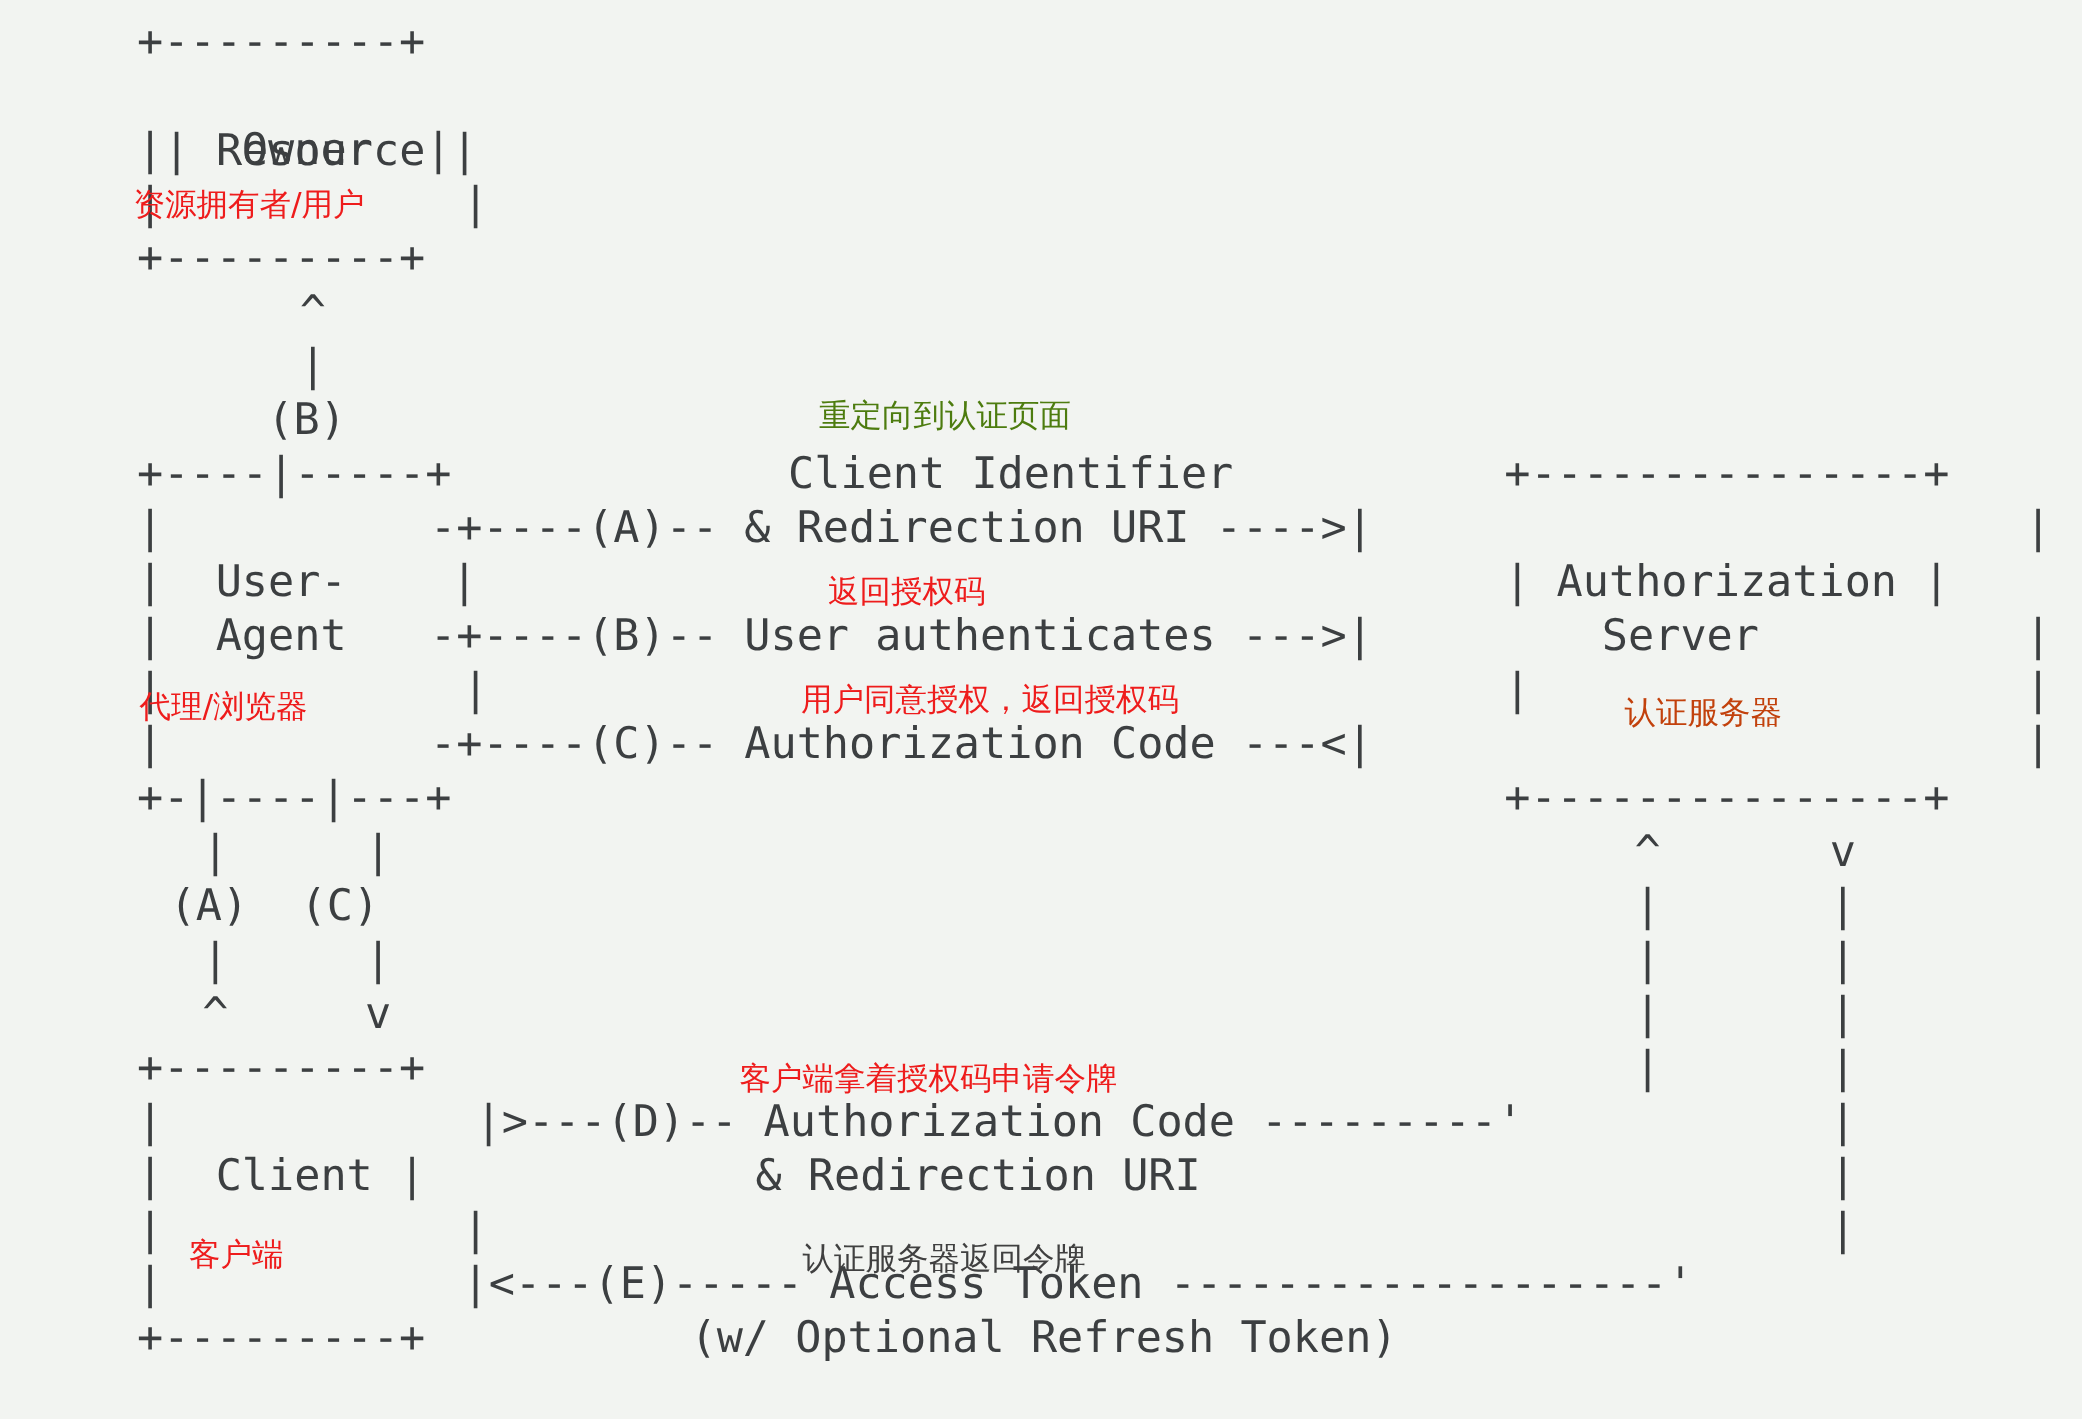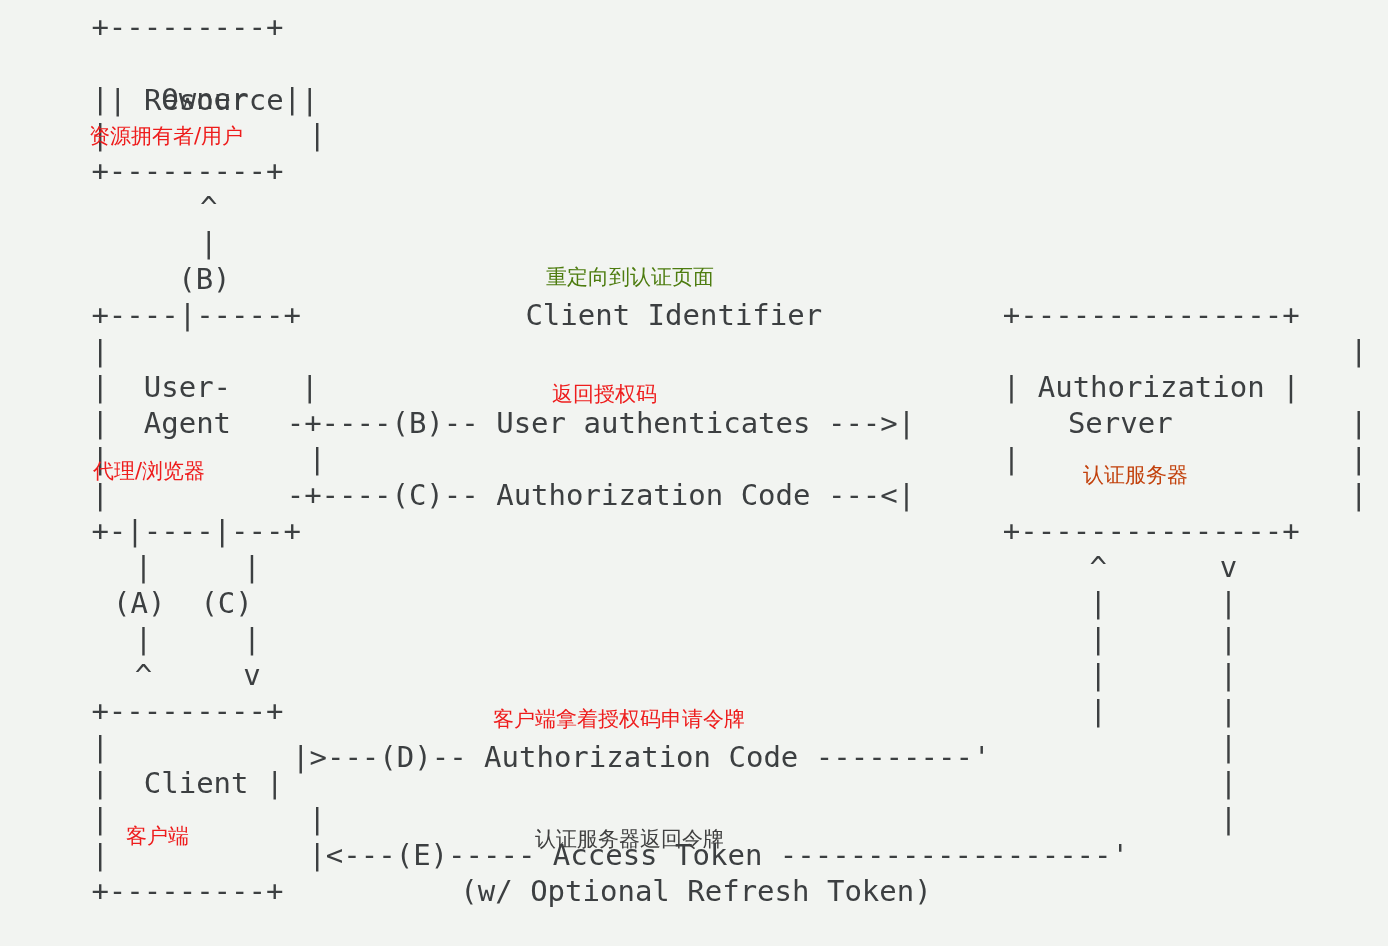--- a/index.html
+++ b/index.html
@@ -59,20 +59,21 @@
     <pre class="ascii-row" style="left: 91.4px; top: 117px;">|</pre>
     <pre class="ascii-row" style="left: 308.4px; top: 117px;">|</pre>
     <pre class="ascii-row" style="left: 91.4px; top: 153px;">+---------+</pre>
     <pre class="ascii-row" style="left: 199.9px; top: 189px;">^</pre>
     <pre class="ascii-row" style="left: 199.9px; top: 225px;">|</pre>
     <pre class="ascii-row" style="left: 178.2px; top: 261px;">(B)</pre>
     <pre class="ascii-row" style="left: 91.4px; top: 297px;">+----|-----+</pre>
     <pre class="ascii-row" style="left: 525.4px; top: 297px; text-align: center;">Client Identifier</pre>
     <pre class="ascii-row" style="left: 1002.8px; top: 297px;">+---------------+</pre>
     <pre class="ascii-row" style="left: 91.4px; top: 333px;">|</pre>
+    <pre class="ascii-row" style="left: 286.7px; top: 333px;">-+----(A)-- &amp; Redirection URI ----&gt;|</pre>
     <pre class="ascii-row" style="left: 1350px; top: 333px;">|</pre>
     <pre class="ascii-row" style="left: 91.4px; top: 369px;">|  User-    |</pre>
     <pre class="ascii-row" style="left: 1002.8px; top: 369px;">| Authorization |</pre>
     <pre class="ascii-row" style="left: 91.4px; top: 405px;">|  Agent</pre>
     <pre class="ascii-row" style="left: 286.7px; top: 405px;">-+----(B)-- User authenticates ---&gt;|</pre>
     <pre class="ascii-row" style="left: 1067.9px; top: 405px; text-align: right;">Server</pre>
     <pre class="ascii-row" style="left: 1350px; top: 405px;">|</pre>
     <pre class="ascii-row" style="left: 91.4px; top: 441px;">|</pre>
     <pre class="ascii-row" style="left: 308.4px; top: 441px;">|</pre>
     <pre class="ascii-row" style="left: 1002.8px; top: 441px;">|</pre>
@@ -94,32 +95,34 @@
     <pre class="ascii-row" style="left: 1089.6px; top: 621px;">|</pre>
     <pre class="ascii-row" style="left: 1219.8px; top: 621px;">|</pre>
     <pre class="ascii-row" style="left: 134.8px; top: 657px;">^</pre>
     <pre class="ascii-row" style="left: 243.3px; top: 657px;">v</pre>
     <pre class="ascii-row" style="left: 1089.6px; top: 657px;">|</pre>
     <pre class="ascii-row" style="left: 1219.8px; top: 657px;">|</pre>
     <pre class="ascii-row" style="left: 91.4px; top: 693px;">+---------+</pre>
     <pre class="ascii-row" style="left: 1089.6px; top: 693px;">|</pre>
     <pre class="ascii-row" style="left: 1219.8px; top: 693px;">|</pre>
     <pre class="ascii-row" style="left: 91.4px; top: 729px;">|</pre>
-    <pre class="ascii-row" style="left: 292px; top: 729px; margin-top: 10px;">|&gt;---(D)-- Authorization Code ---------'</pre>
+    <pre class="ascii-row" style="left: 317px; top: 729px;">|&gt;---(D)-- Authorization Code ---------'</pre>
     <pre class="ascii-row" style="left: 1219.8px; top: 729px;">|</pre>
     <pre class="ascii-row" style="left: 91.4px; top: 765px;">|  Client |</pre>
+    <pre class="ascii-row" style="left: 503.7px; top: 765px;">&amp; Redirection URI</pre>
     <pre class="ascii-row" style="left: 1219.8px; top: 765px;">|</pre>
     <pre class="ascii-row" style="left: 91.4px; top: 801px;">|</pre>
     <pre class="ascii-row" style="left: 308.4px; top: 801px;">|</pre>
     <pre class="ascii-row" style="left: 1219.8px; top: 801px;">|</pre>
     <pre class="ascii-row" style="left: 91.4px; top: 837px;">|</pre>
     <pre class="ascii-row" style="left: 308.4px; top: 837px;">|&lt;---(E)----- Access Token -------------------'</pre>
     <pre class="ascii-row" style="left: 91.4px; top: 873px;">+---------+</pre>
     <pre class="ascii-row" style="left: 460.3px; top: 873px;">(w/ Optional Refresh Token)</pre>
     <div class="annotation" style="left: 89px; top: 123px; color: rgb(238, 28, 28);">资源拥有者/用户</div>
     <div class="annotation" style="left: 546px; top: 264px; color: #4d7c0f;">重定向到认证页面</div>
     <div class="annotation" style="left: 93px; top: 458px; color: rgb(238, 28, 28);">代理/浏览器</div>
     <div class="annotation" style="left: 552px; top: 381px; color: rgb(238, 28, 28);">返回授权码</div>
     <div class="annotation" style="left: 1083px; top: 462px; color: #c2410c;">认证服务器</div>
+    <div class="annotation" style="left: 534px; top: 453px; color: rgb(238, 28, 28);">用户同意授权，返回授权码</div>
     <div class="annotation" style="left: 493px; top: 706px; color: rgb(238, 28, 28);">客户端拿着授权码申请令牌</div>
     <div class="annotation" style="left: 126px; top: 823px; color: rgb(238, 28, 28);">客户端</div>
     <div class="annotation" style="left: 535px; top: 826px; color: #404040;">认证服务器返回令牌</div>
   </div>
 
 </body></html>

